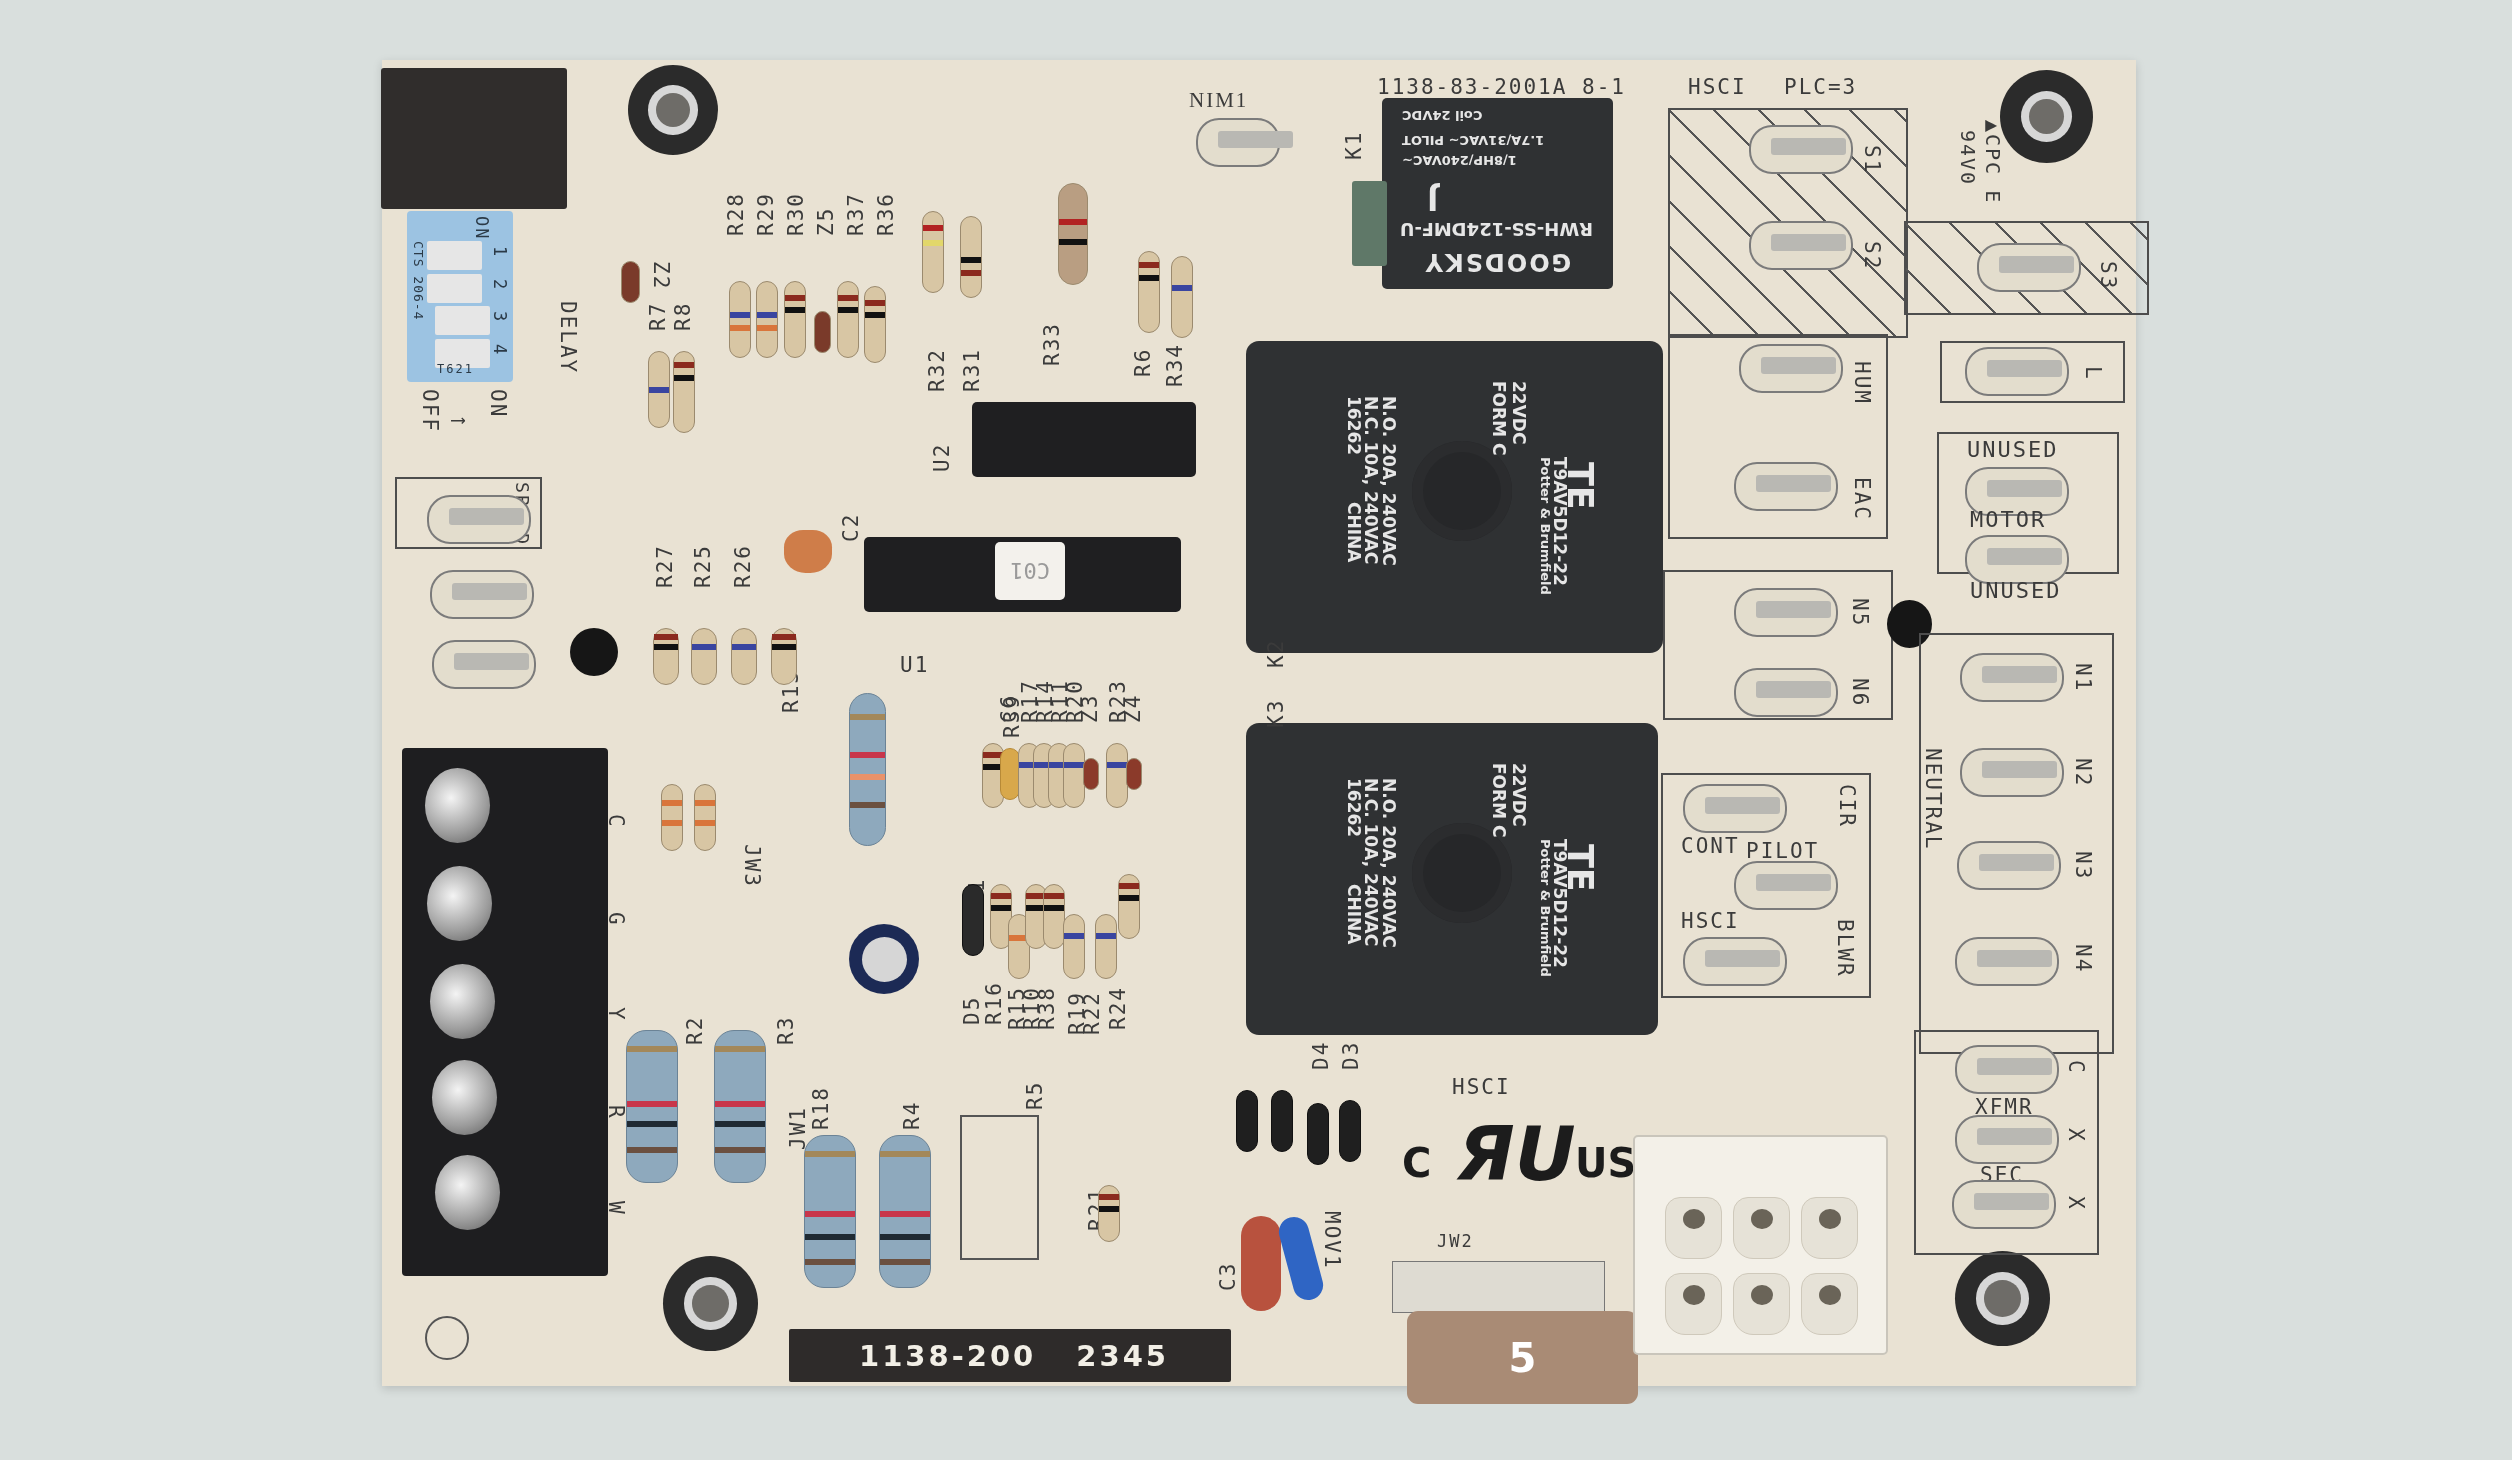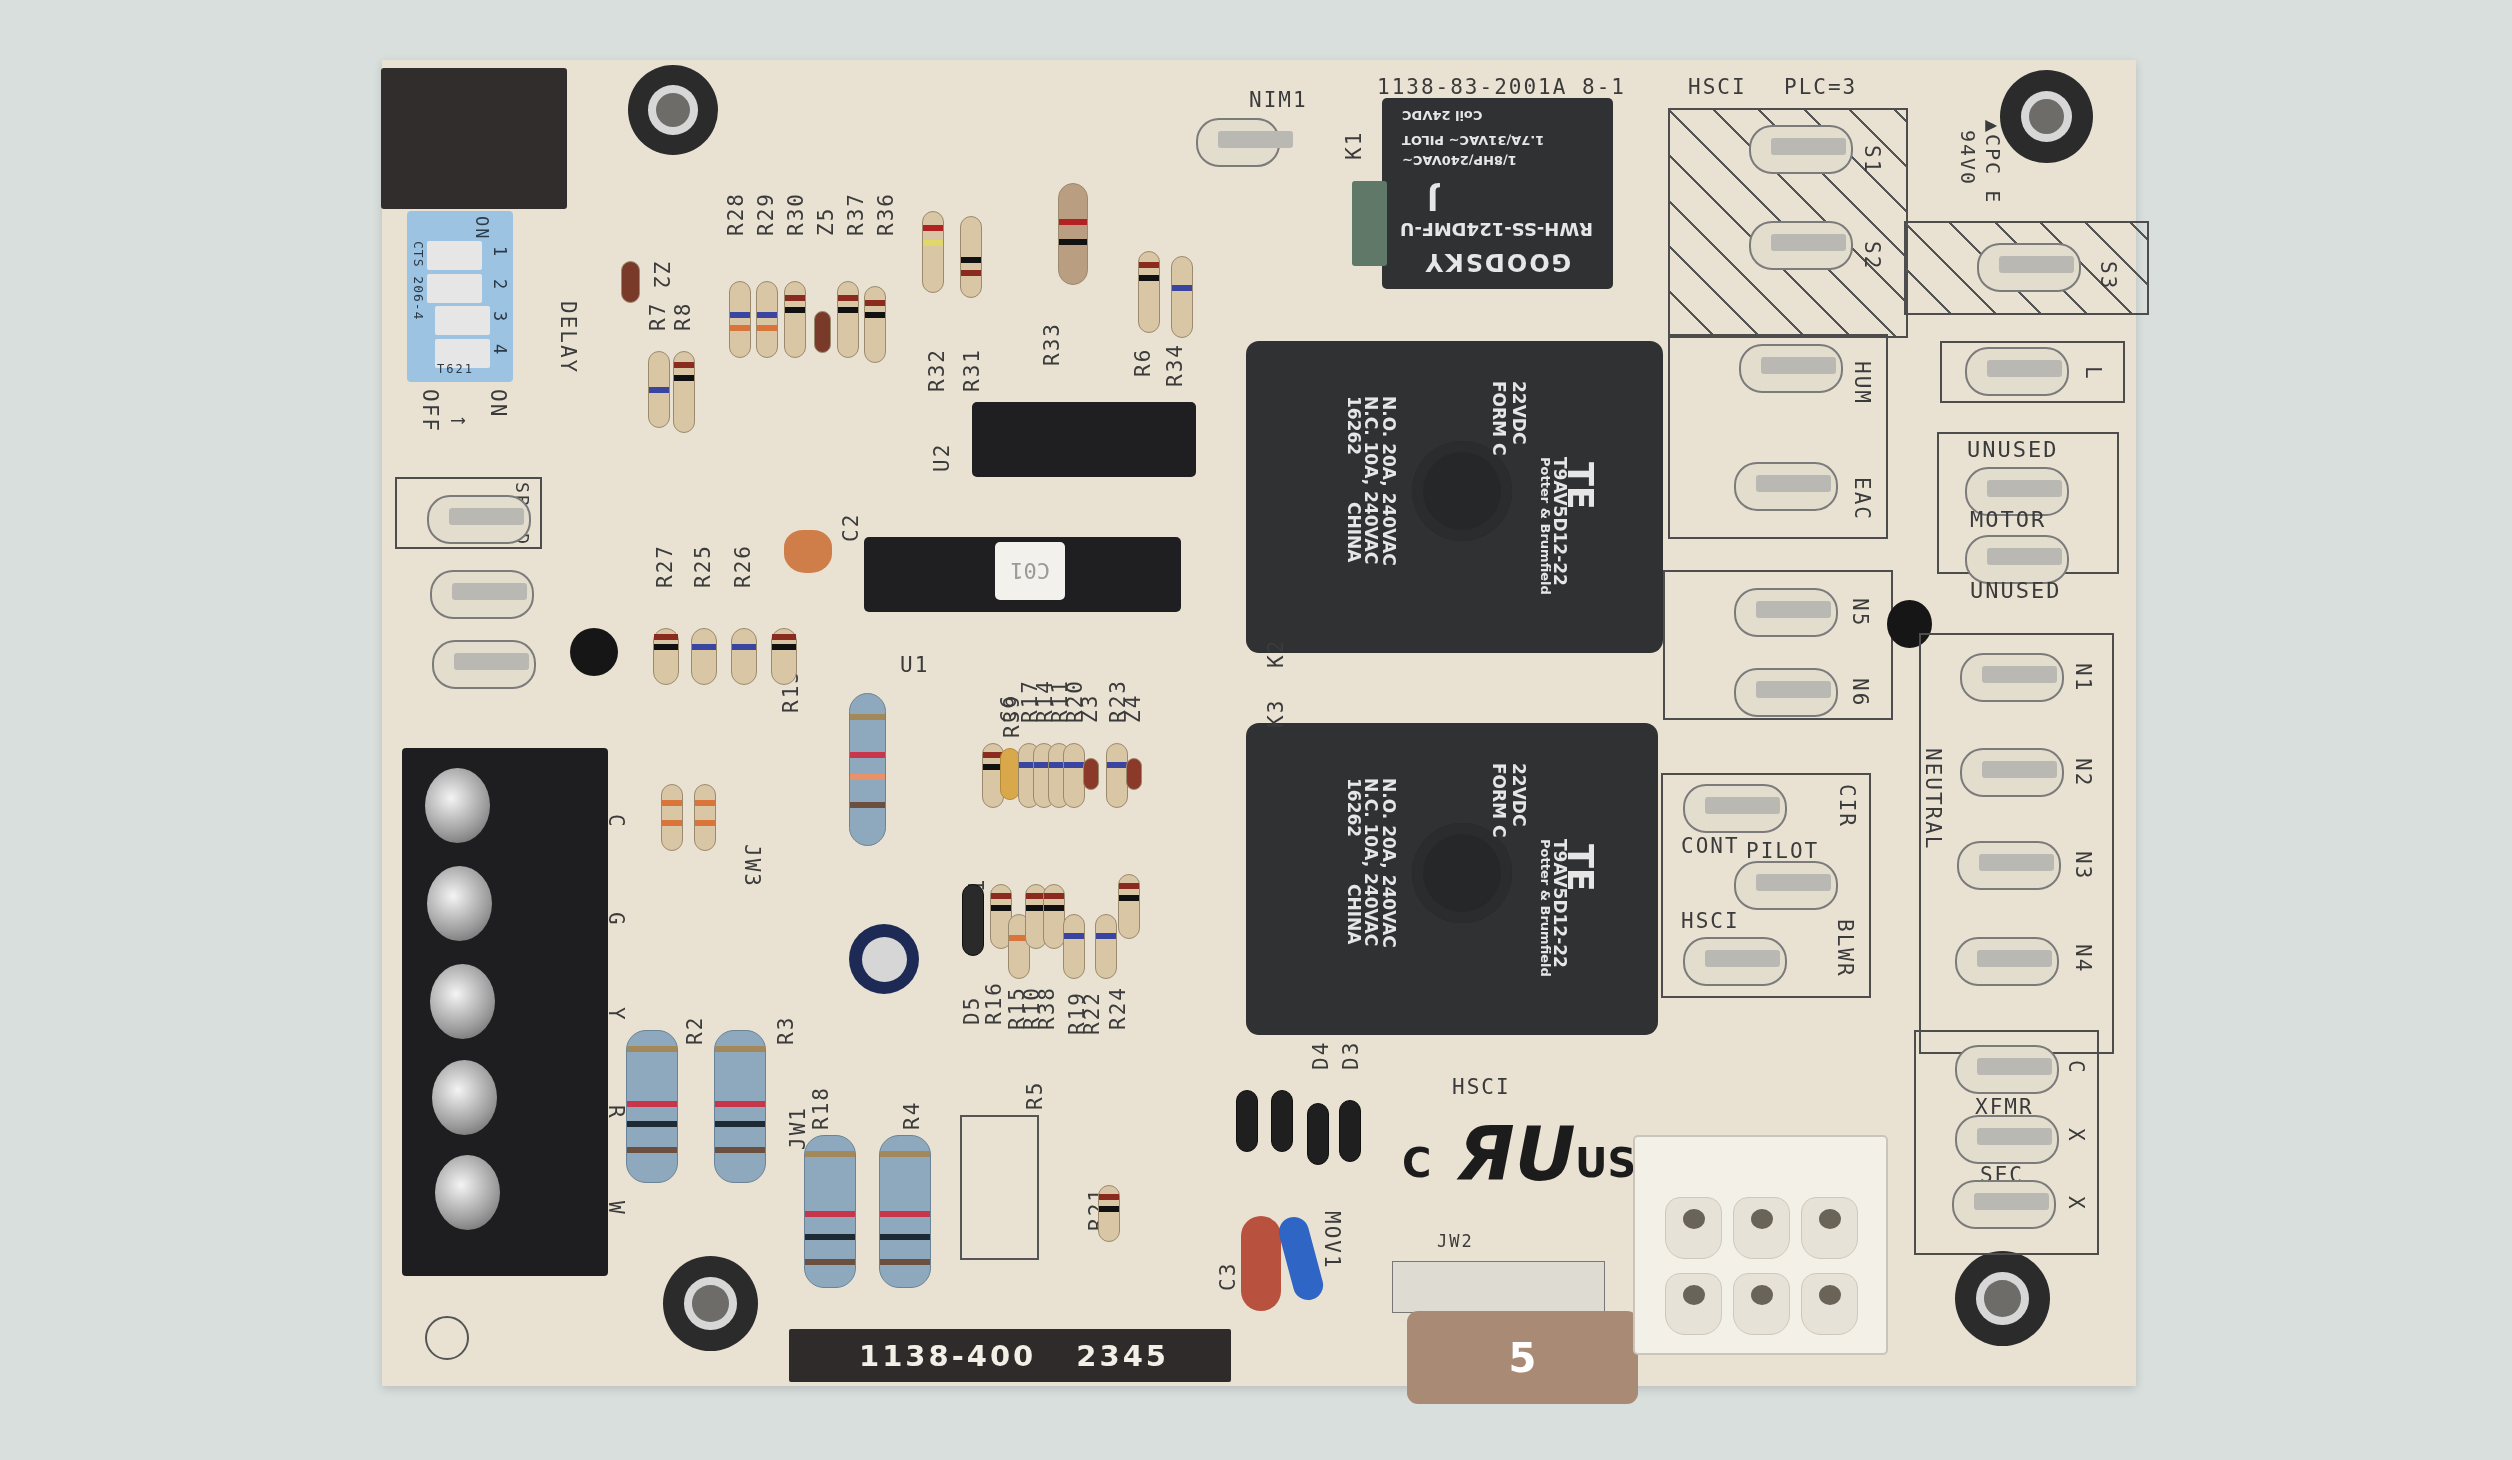--- a/index.html
+++ b/index.html
@@ -55,21 +55,21 @@
       </div>
     </div>
   <div class="abs mount" style="left:1573px;top:1191px;width:95px;height:95px;">
       <div class="ring">
         <div class="hole"></div>
       </div>
     </div>
 
 
   <div class="abs label-bar" style="left:407px;top:1269px;width:442px;height:53px;padding-left:70px;box-sizing:border-box;gap:40px;">
-    <span>1138-400</span>
+    <span>1138-200</span>
     <span>2345</span>
   </div>
 
   <div class="silk" style="left:995px;top:15px;">1138-83-2001A  8-1</div>
   <div class="silk" style="left:1306px;top:15px;">HSCI</div>
   <div class="silk" style="left:1402px;top:15px;">PLC=3</div>
   <div class="silk rot90" style="left:1623px;top:60px;font-size:20px;">▲CPC E</div>
   <div class="silk rot90" style="left:1598px;top:70px;font-size:20px;">94V0</div>
 
   <div class="abs" style="left:-1px;top:7.5px;width:186px;height:141px;background:#302d2c;border-radius:3px;"></div>
@@ -123,21 +123,21 @@
     <div class="txt rot90" style="left:352px;top:121px;font-size:35px;">TE</div>
     <div class="txt rot90" style="left:322px;top:116px;font-size:17px;">T9AV5D12-22</div>
     <div class="txt rot90" style="left:306px;top:116px;font-size:13px;">Potter &amp; Brumfield</div>
     <div class="txt rot90" style="left:151px;top:55px;font-size:17px;">N.O. 20A, 240VAC</div>
     <div class="txt rot90" style="left:133px;top:55px;font-size:17px;">N.C. 10A, 240VAC</div>
     <div class="txt rot90" style="left:116px;top:55px;font-size:17px;">16262</div>
     <div class="txt rot90" style="left:116px;top:161px;font-size:17px;">CHINA</div>
   </div>
   <div class="silk rot-90" style="left:882px;top:668px;">K3</div>
 
-  <div class="silk" style="left:867px;top:28px;">NIM1</div>
+  <div class="silk" style="left:807px;top:28px;font-family:Liberation Serif, serif;">NIM1</div>
   <div class="spade" style="left:814px;top:58px;width:80px;"></div>
 
   <div class="spade-box" style="left:1286px;top:48px;width:236px;height:226px;background:repeating-linear-gradient(45deg,transparent 0 30px,#555 30px 32px);"></div>
   <div class="spade" style="left:1367px;top:65px;"></div>
   <div class="silk rot90" style="left:1502px;top:85px;">S1</div>
   <div class="spade" style="left:1367px;top:161px;"></div>
   <div class="silk rot90" style="left:1502px;top:181px;">S2</div>
   <div class="spade-box" style="left:1522px;top:161px;width:241px;height:90px;background:repeating-linear-gradient(45deg,transparent 0 30px,#555 30px 32px);"></div>
   <div class="spade" style="left:1595px;top:183px;"></div>
   <div class="silk rot90" style="left:1738px;top:201px;">S3</div>

